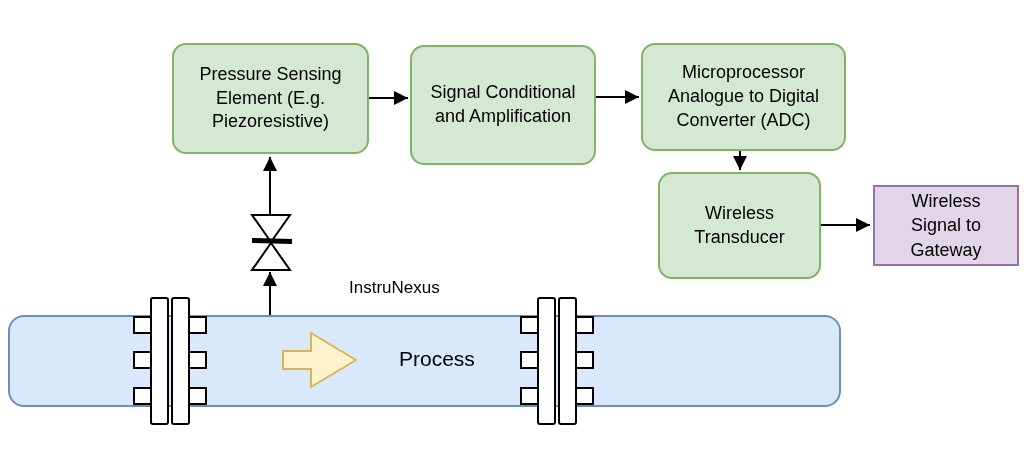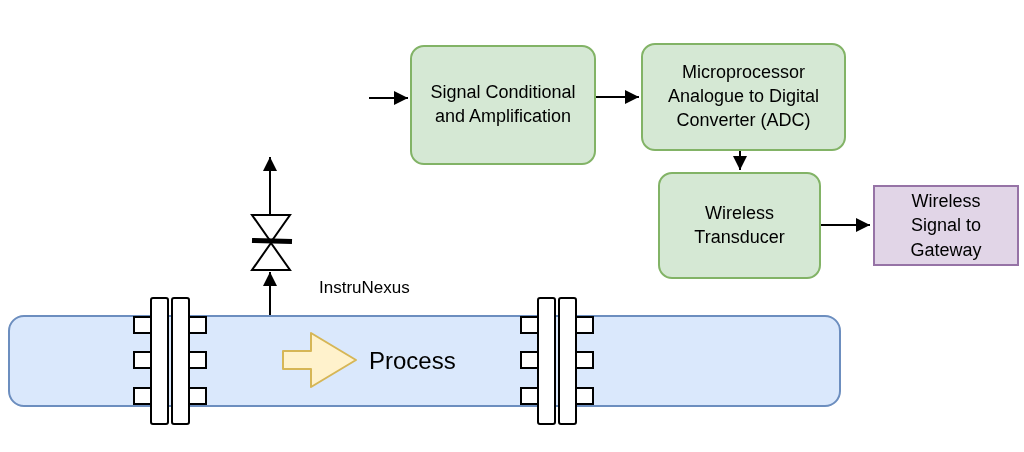--- a/index.html
+++ b/index.html
@@ -74,23 +74,23 @@
   .arrowhead { fill: var(--connector, #000000); }
   .valve-body { fill: #ffffff; stroke: var(--connector, #000000); stroke-width: 2; }
   .valve-bar { stroke: var(--connector, #000000); stroke-width: 5; }
   .flow-arrow {
     fill: var(--flow-arrow-fill, #fff2cc);
     stroke: var(--flow-arrow-border, #d6b656);
     stroke-width: 2;
     stroke-linejoin: round;
   }
   
-  .label { position: absolute; color: #000000; z-index: 4; white-space: nowrap; }
+  .label { position: absolute; color: #000000; z-index: 4; white-space: nowrap; margin-left: 30px; }
   .brand-label { left: 319px; top: 278px; font-size: 17px; }
-  .process-label { left: 369px; top: 347px; font-size: 24px; }
+  .process-label { left: 369px; top: 347px; font-size: 21px; }
 </style>
 </head>
 <body>
 
 <div class="canvas">
 
   <div class="pipe"></div>
 
   <div class="flange flange-1">
     <div class="part ftab l row1"></div>
@@ -130,20 +130,25 @@
 
     <g>
       <polygon class="valve-body" points="252,215 290,215 271,242"></polygon>
       <polygon class="valve-body" points="252,270 290,270 271,243"></polygon>
       <line class="valve-bar" x1="252" y1="240.5" x2="292" y2="241.5"></line>
     </g>
 
     <polygon class="flow-arrow" points="283,351 311,351 311,333 356,360 311,387 311,369 283,369"></polygon>
   </svg>
 
+  <div class="node node-1">
+    <span>Pressure Sensing
+Element (E.g.
+Piezoresistive)</span>
+  </div>
   <div class="node node-2">
     <span>Signal Conditional
 and Amplification</span>
   </div>
   <div class="node node-3">
     <span>Microprocessor
 Analogue to Digital
 Converter (ADC)</span>
   </div>
   <div class="node node-4">

